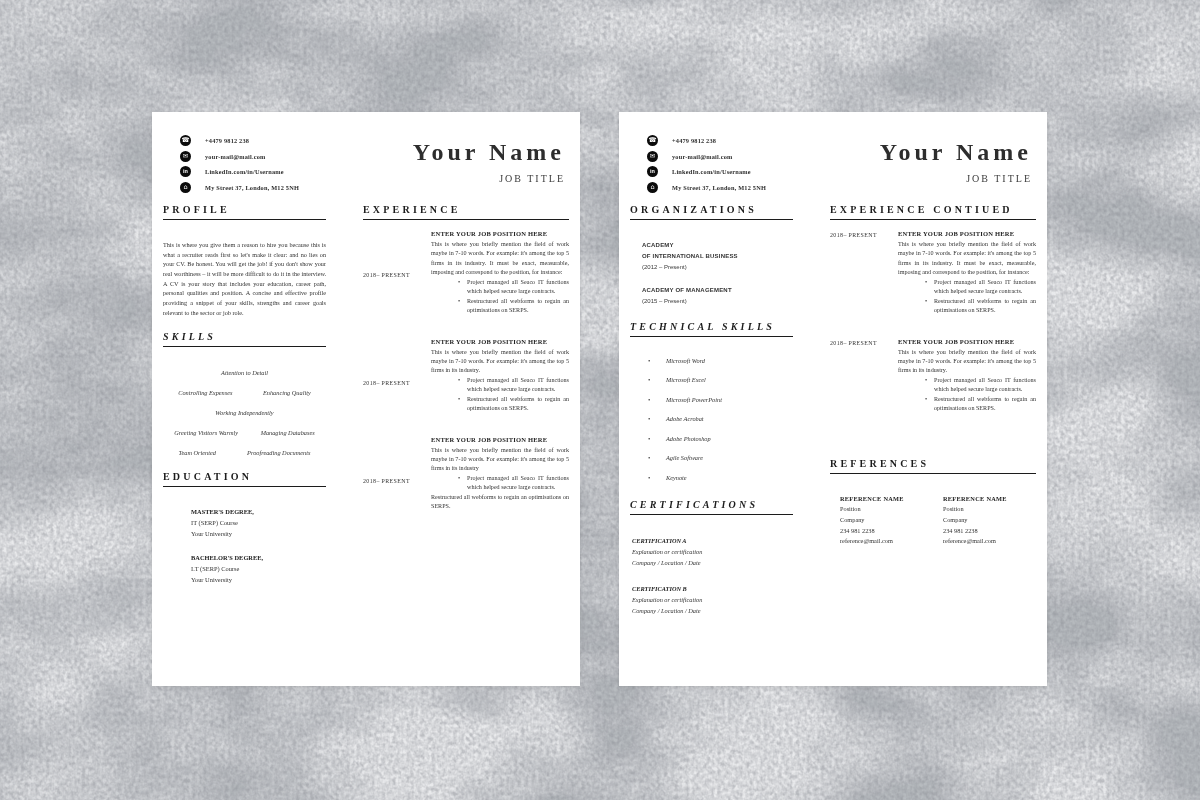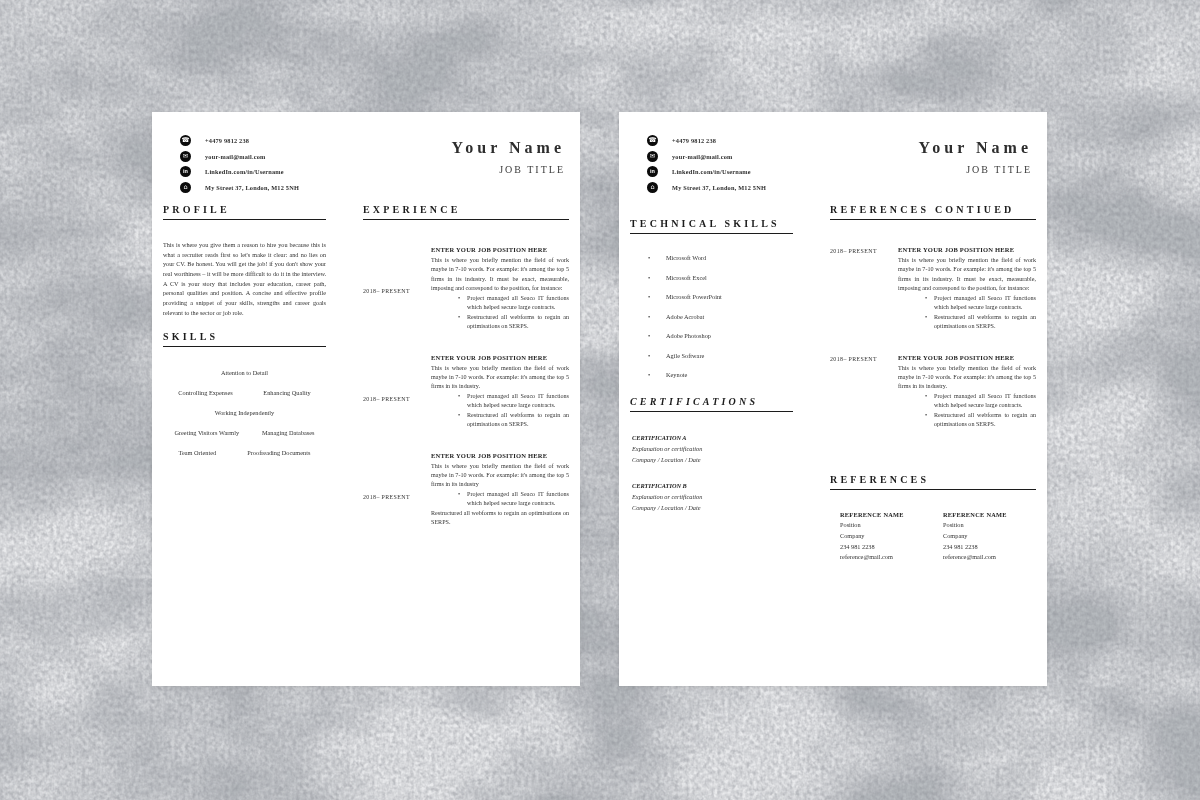--- a/index.html
+++ b/index.html
@@ -15,48 +15,48 @@
   
   .hdr{display:flex;justify-content:space-between;height:74px;margin-top:4px;}
   .contacts{padding-left:17px;padding-top:5px;}
   .contact{display:flex;align-items:center;margin-bottom:4.5px;}
   .cicon{width:11px;height:11px;border-radius:50%;background:#0b0b0b;color:#fff;
          font-size:6.5px;line-height:11px;text-align:center;flex:none;
          font-family:"DejaVu Sans",sans-serif;}
   .cicon.txt{font-size:5.5px;font-weight:bold;font-family:"Liberation Sans",sans-serif;}
   .ctext{margin-left:14px;font-size:6.3px;font-weight:bold;letter-spacing:0.2px;color:#2e2e2e;}
   .namebox{text-align:right;padding-top:9px;padding-right:4px;}
-  .name{font-size:16px;font-weight:bold;letter-spacing:4px;color:#2d2d2d;}
+  .name{font-size:24px;font-weight:bold;letter-spacing:4px;color:#2d2d2d;}
   .jobtitle{font-size:10px;letter-spacing:2px;margin-top:7px;color:#3b3b3b;}
 
   
   .cols{display:flex;}
   .col-l{width:163px;flex:none;}
   .colgap{width:37px;flex:none;}
   .col-r{width:206px;flex:none;}
 
   .sechead{font-size:10px;font-weight:bold;letter-spacing:3.2px;color:#1c1c1c;
            border-bottom:1.6px solid #1c1c1c;padding-bottom:4px;margin-bottom:20px;
            white-space:nowrap;overflow:hidden;}
   .section{margin-bottom:10px;}
-  .mt12{margin-top:12px;} .mt14{margin-top:14px;} .mt18{margin-top:18px;font-style:italic;} .mt44{margin-top:44px;}
+  .mt12{margin-top:12px;} .mt14{margin-top:14px;font-style:italic;} .mt18{margin-top:18px;font-style:italic;} .mt44{margin-top:44px;}
 
   .para{font-size:6.2px;line-height:1.56;text-align:justify;color:#333;margin-top:6px;}
 
   
   .skills-list{margin-top:10px;}
   .skill-row{display:flex;justify-content:space-around;margin-bottom:8px;
              font-size:6.3px;color:#333;line-height:1.9;}
 
   
   .edu{margin-left:28px;margin-bottom:13px;font-size:6.4px;line-height:1.7;color:#333;}
   .edu-degree{font-weight:bold;color:#222;}
 
   
-  .xsection .sechead{margin-bottom:26px;}
+  .xsection .sechead{margin-bottom:10px;}
   .xentry{display:flex;margin-bottom:22px;}
   .xdate{width:68px;flex:none;font-size:5.9px;letter-spacing:0.4px;color:#333;padding-top:2px;}
   .xdate.low{padding-top:42px;}
   .xcontent{flex:1;min-width:0;}
   .xtitle{font-size:6.5px;font-weight:bold;letter-spacing:0.2px;color:#1f1f1f;margin-bottom:3px;}
   .xpara{font-size:6.1px;line-height:1.55;text-align:justify;color:#333;}
   .xbullet{display:flex;margin-left:20px;font-size:6.1px;line-height:1.55;color:#333;}
   .xbullet .dot{width:16px;text-align:center;flex:none;}
   .xbullet .btext{flex:1;text-align:justify;min-width:0;}
   .xfooter{font-size:6.1px;line-height:1.55;text-align:justify;color:#333;}
@@ -147,20 +147,33 @@
           <div class="skill-row">
             <span>Greeting Visitors Warmly</span>
             <span>Managing Databases</span>
           </div>
           <div class="skill-row">
             <span>Team Oriented</span>
             <span>Proofreading Documents</span>
           </div>
         </div>
       </div>
+      <div class="section mt12">
+        <div class="sechead">EDUCATION</div>
+        <div class="edu">
+          <div class="edu-degree">MASTER'S DEGREE,</div>
+          <div>IT (SERP) Course</div>
+          <div>Your University</div>
+        </div>
+        <div class="edu">
+          <div class="edu-degree">BACHELOR'S DEGREE,</div>
+          <div>I.T (SERP) Course</div>
+          <div>Your University</div>
+        </div>
+      </div>
     </div>
     <div class="colgap"></div>
     <div class="col-r">
       <div class="section xsection">
         <div class="sechead">EXPERIENCE</div>
 
         <div class="xentry">
           <div class="xdate low">2018– PRESENT</div>
           <div class="xcontent">
             <div class="xtitle">ENTER YOUR JOB POSITION HERE</div>
@@ -230,20 +243,32 @@
       </div>
     </div>
     <div class="namebox">
       <div class="name">Your Name</div>
       <div class="jobtitle">JOB TITLE</div>
     </div>
   </div>
 
   <div class="cols">
     <div class="col-l">
+      <div class="section">
+        <div class="sechead">ORGANIZATIONS</div>
+        <div class="org">
+          <div class="org-name">ACADEMY</div>
+          <div class="org-name">OF INTERNATIONAL BUSINESS</div>
+          <div>(2012 – Present)</div>
+        </div>
+        <div class="org">
+          <div class="org-name">ACADEMY OF MANAGEMENT</div>
+          <div>(2015 – Present)</div>
+        </div>
+      </div>
       <div class="section mt14">
         <div class="sechead">TECHNICAL SKILLS</div>
         <div class="tskills">
           <div class="tskill">
             <span class="dot">•</span>
             <span>Microsoft Word</span>
           </div>
           <div class="tskill">
             <span class="dot">•</span>
             <span>Microsoft Excel</span>
@@ -280,21 +305,21 @@
         <div class="cert">
           <div class="cert-title">CERTIFICATION B</div>
           <div>Explanation or certification</div>
           <div>Company / Location / Date</div>
         </div>
       </div>
     </div>
     <div class="colgap"></div>
     <div class="col-r">
       <div class="section xsection">
-        <div class="sechead">REFERENCES CONTIUED</div>
+        <div class="sechead">EXPERIENCE CONTIUED</div>
 
         <div class="xentry">
           <div class="xdate">2018– PRESENT</div>
           <div class="xcontent">
             <div class="xtitle">ENTER YOUR JOB POSITION HERE</div>
             <div class="xpara">This is where you briefly mention the field of work maybe in 7-10 words. For example: it's among the top 5 firms in its industry. It must be exact, measurable, imposing and correspond to the position, for instance:</div>
             <div class="xbullet">
               <span class="dot">•</span>
               <span class="btext">Project managed all Seaco IT functions which helped secure large contracts.</span>
             </div>

